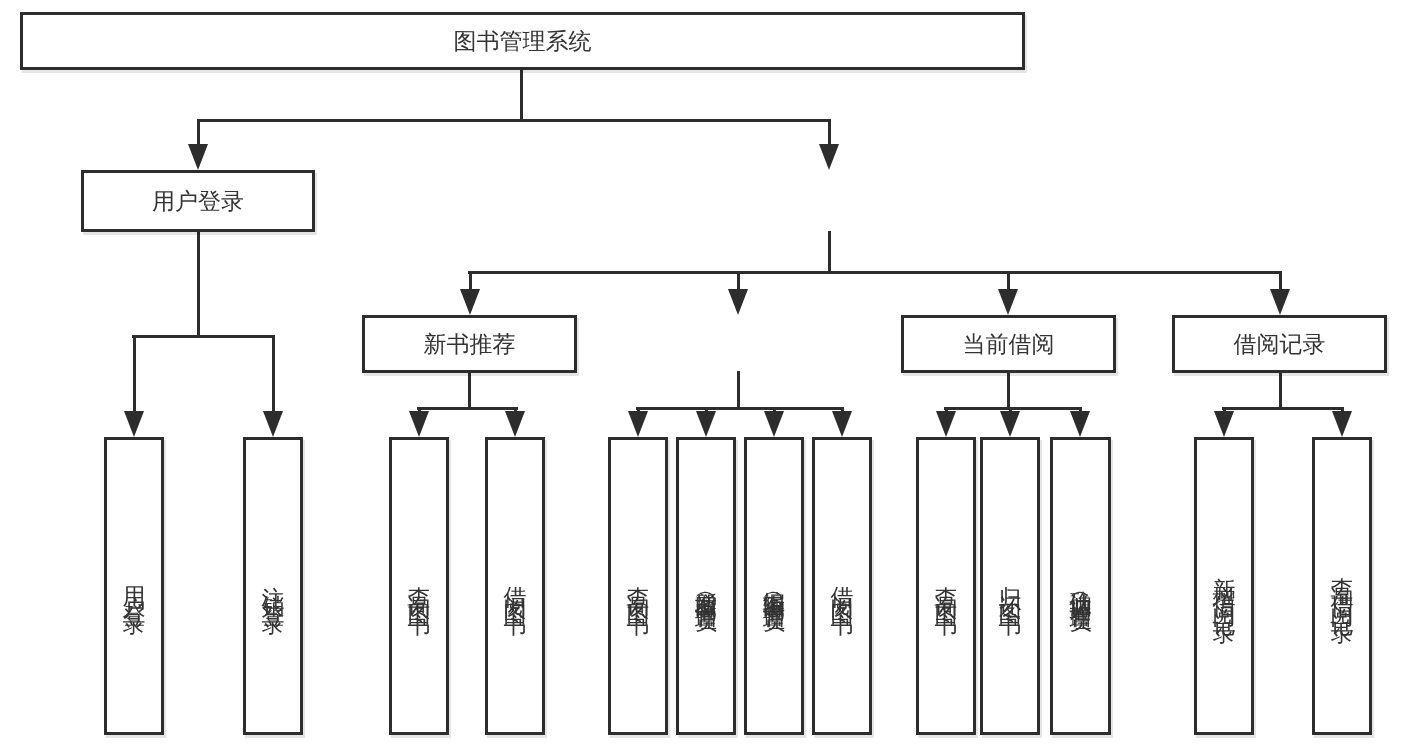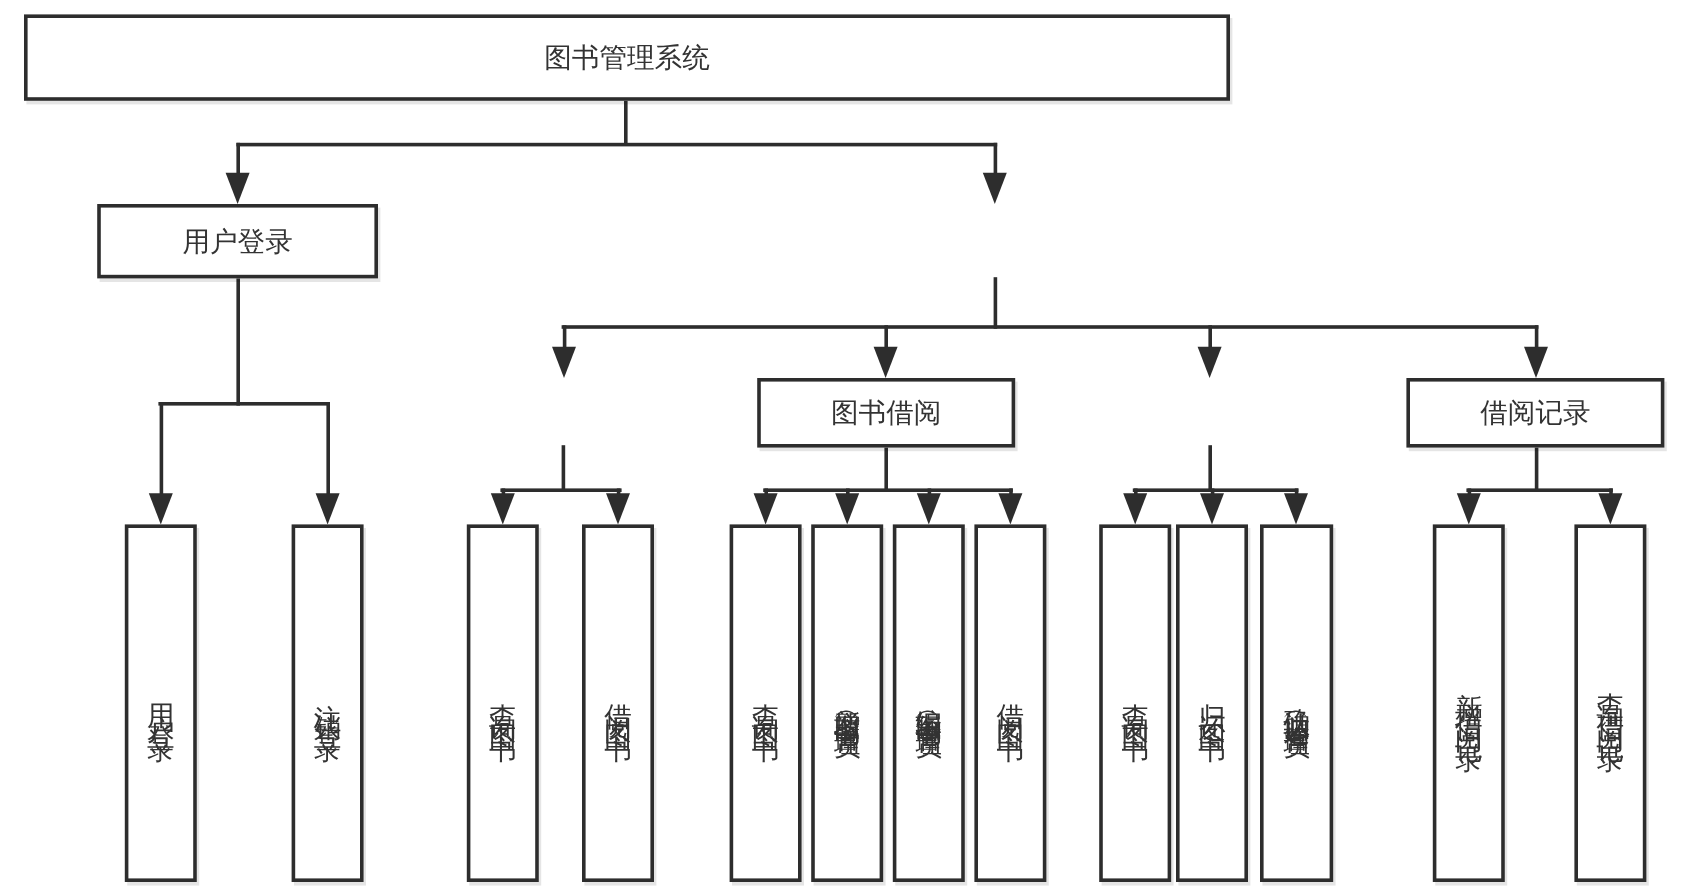--- a/index.html
+++ b/index.html
@@ -119,34 +119,37 @@
   <div class="vline" style="left:1079px;top:407px;height:10px"></div>
   <div class="arrowhead" style="left:1070px;top:411px"></div>
 
   <div class="vline" style="left:1279px;top:371px;height:39px"></div>
   <div class="hline" style="left:1222px;top:407px;width:122px"></div>
   <div class="vline" style="left:1223px;top:407px;height:10px"></div>
   <div class="arrowhead" style="left:1214px;top:411px"></div>
   <div class="vline" style="left:1341px;top:407px;height:10px"></div>
   <div class="arrowhead" style="left:1332px;top:411px"></div>
 
-  <div class="box" style="left:20px;top:12px;width:1005px;height:72px">
+  <div class="box" style="left:20px;top:12px;width:1005px;height:58px">
     <span>图书管理系统</span>
   </div>
 
   <div class="box" style="left:81px;top:170px;width:234px;height:62px">
     <span>用户登录</span>
   </div>
 
 
-
-  <div class="box" style="left:631px;top:315px;width:215px;height:58px">
-    <span>图书借阅</span>
-  </div>
-
+  <div class="box" style="left:362px;top:315px;width:215px;height:58px">
+    <span>新书推荐</span>
+  </div>
+
+
+  <div class="box" style="left:901px;top:315px;width:215px;height:58px">
+    <span>当前借阅</span>
+  </div>
 
   <div class="box" style="left:1172px;top:315px;width:215px;height:58px">
     <span>借阅记录</span>
   </div>
 
   <div class="box" style="left:104px;top:437px;width:60px;height:298px">
     <span class="vtext">用户登录</span>
   </div>
 
   <div class="box" style="left:243px;top:437px;width:60px;height:298px">

